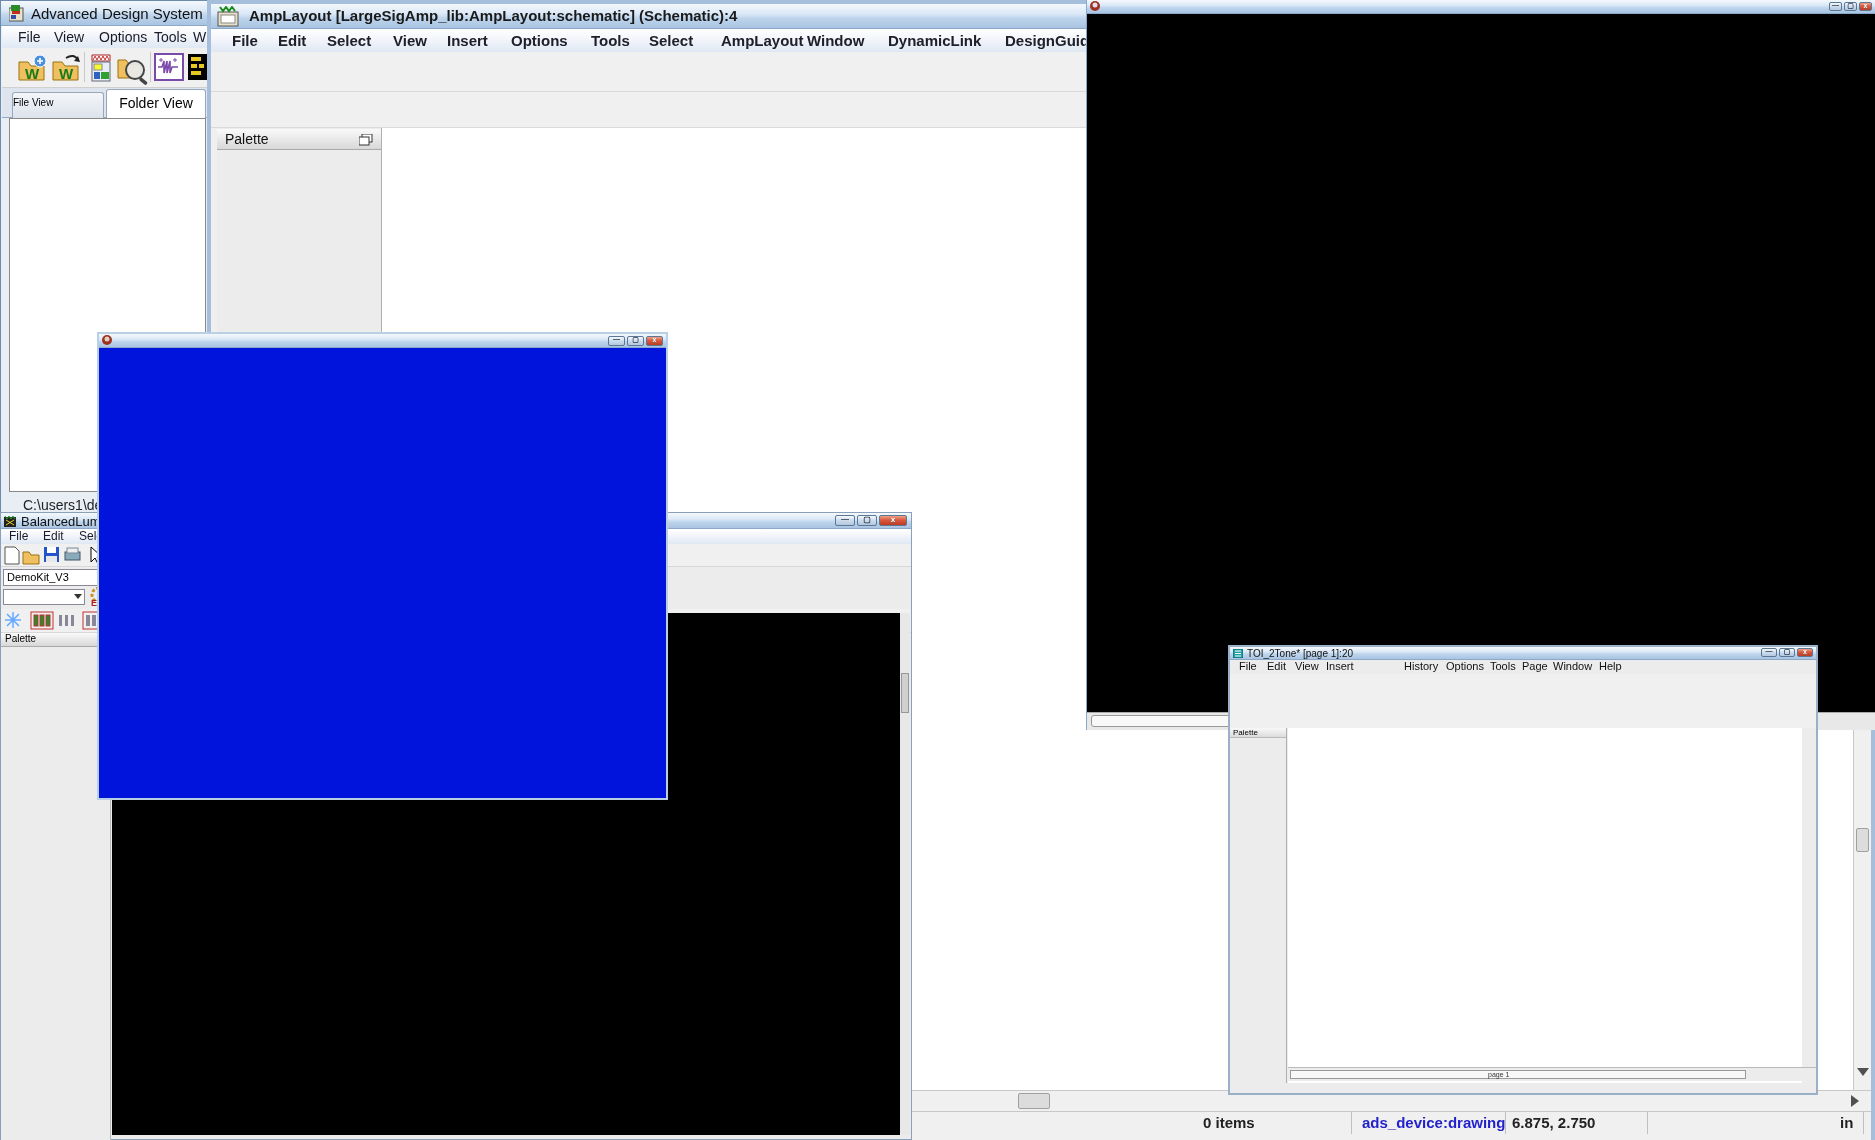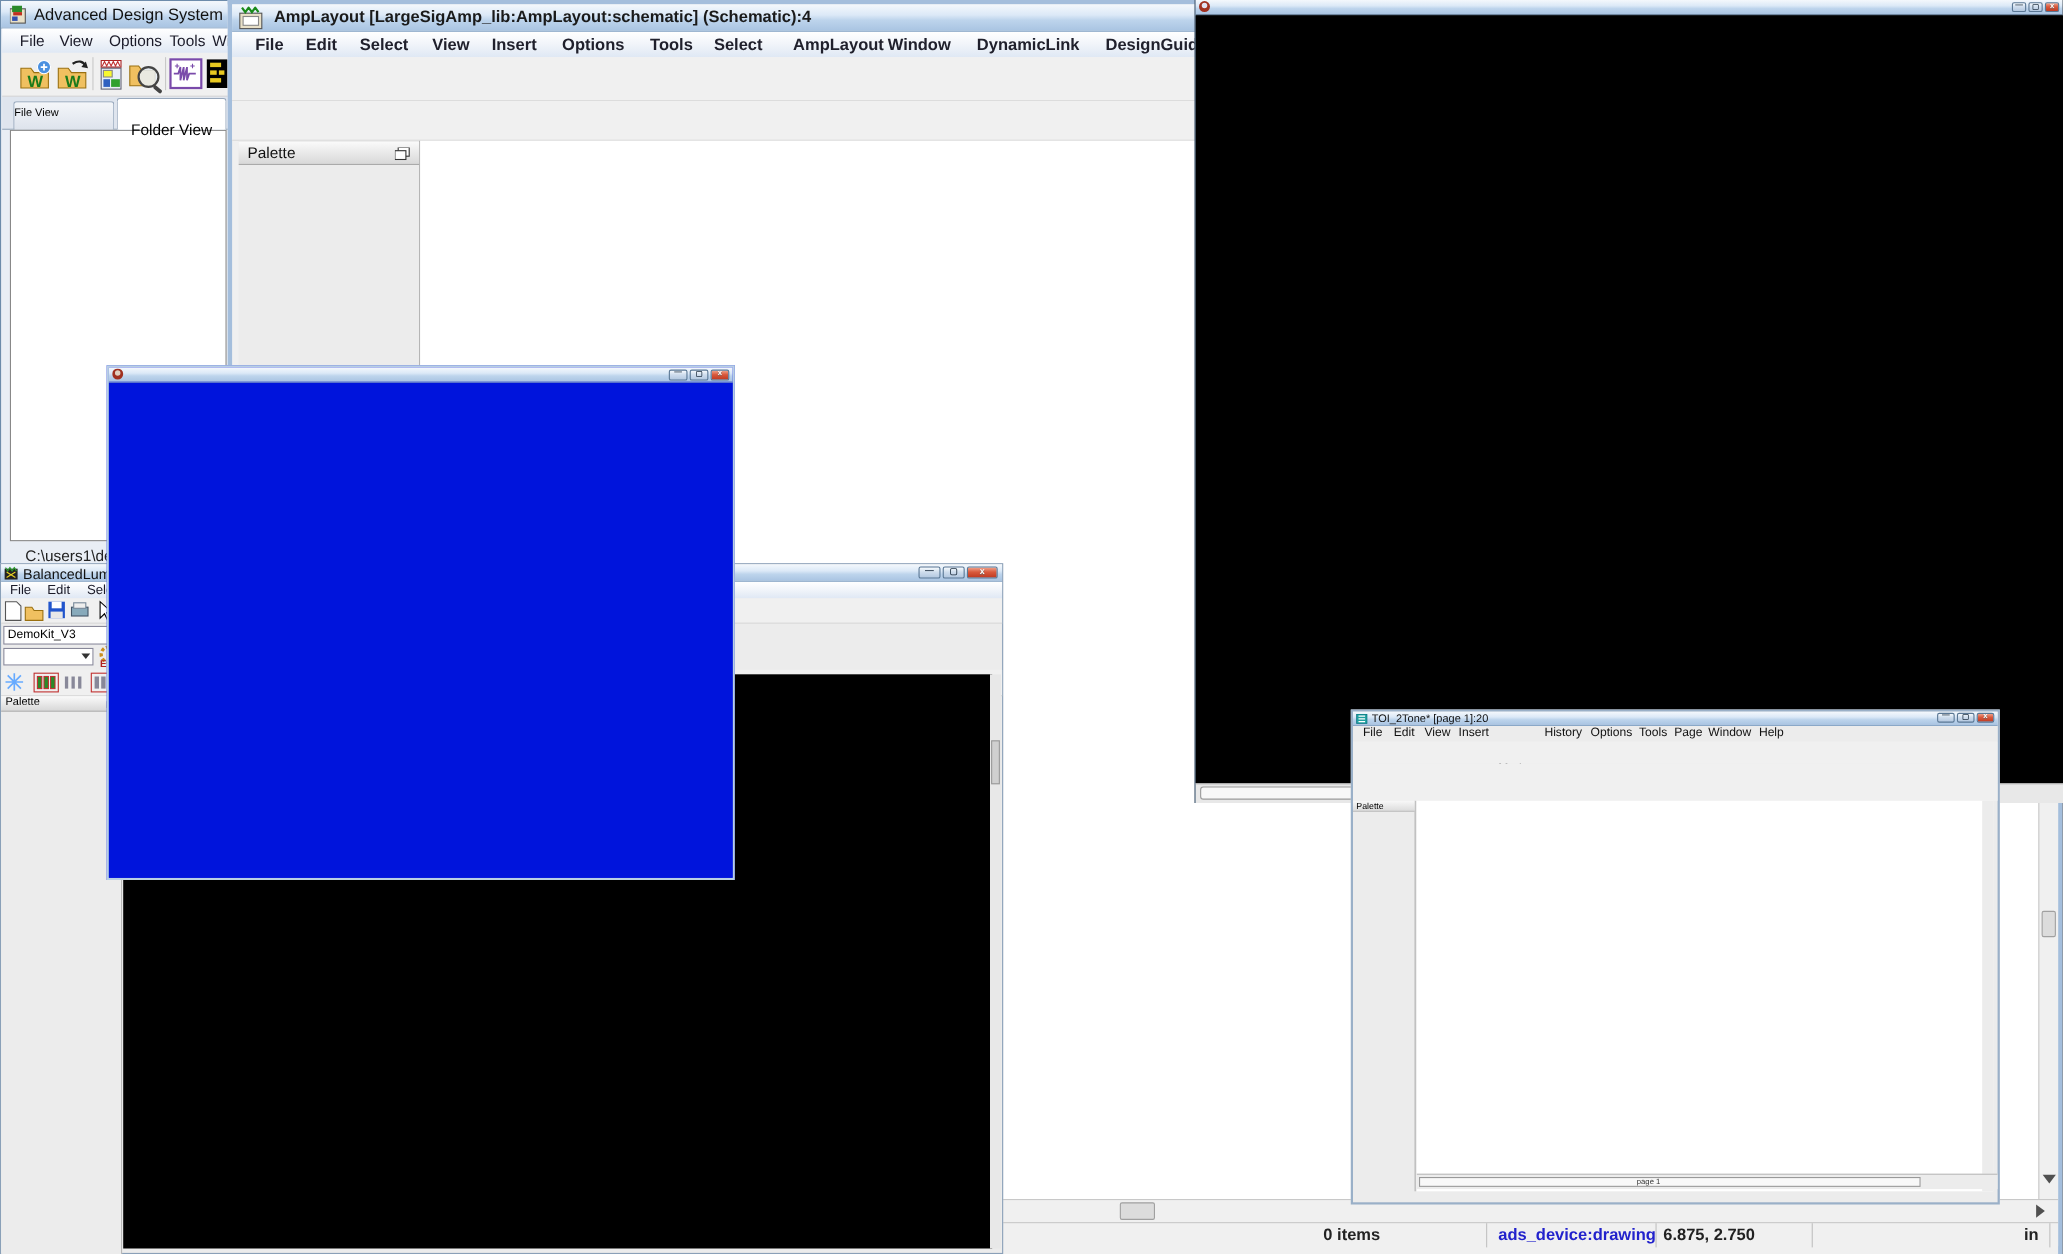--- a/index.html
+++ b/index.html
@@ -84,21 +84,21 @@
           <rect x="3" y="3" width="10" height="4" fill="#e8c820"></rect>
           <rect x="3" y="10" width="6" height="4" fill="#e8c820"></rect>
           <rect x="11" y="10" width="5" height="4" fill="#e8c820"></rect>
           <rect x="3" y="17" width="10" height="4" fill="#e8c820"></rect>
         </g>
     </svg>
   </div>
 
   <div class="abs" style="left:1px;right:1px;top:87px;height:30px;background:#dfe5ee;border-bottom:1px solid #98a8bc;">
     <div class="abs" style="left:10px;top:4px;width:92px;height:26px;background:linear-gradient(#f4f6f9,#dde3ec);border:1px solid #98a8bc;border-bottom:none;border-radius:3px 3px 0 0;text-align:left;font-size:10px;padding-top:4px;">File View</div>
-    <div class="abs" style="left:104px;top:1px;width:100px;height:29px;background:#fff;border:1px solid #98a8bc;border-bottom:none;border-radius:3px 3px 0 0;text-align:center;font-size:14px;padding-top:20px;z-index:2;">Folder View</div>
+    <div class="abs" style="left:104px;top:1px;width:100px;height:29px;background:#fff;border:1px solid #98a8bc;border-bottom:none;border-radius:3px 3px 0 0;text-align:center;font-size:14px;padding-top:5px;z-index:2;">Folder View</div>
     <div class="abs" style="left:206px;top:4px;width:100px;height:26px;background:linear-gradient(#f4f6f9,#dde3ec);border:1px solid #98a8bc;border-bottom:none;border-radius:3px 3px 0 0;text-align:center;font-size:14px;padding-top:4px;">Library View</div>
   </div>
 
   <div class="abs" style="left:8px;top:117px;width:197px;height:374px;background:#fff;border:1px solid #888;overflow:hidden;">
     <div id="tree" style="position:relative;"></div>
   </div>
   <div class="abs" style="left:22px;top:496px;font-size:14px;color:#222;">C:\users1\default</div>
 </div>
 
 <div class="win" id="schemwin" style="left:207px;top:0;width:1668px;height:1140px;background:#f0f0f0;border:4px solid #a4bedc;border-bottom:none;">

